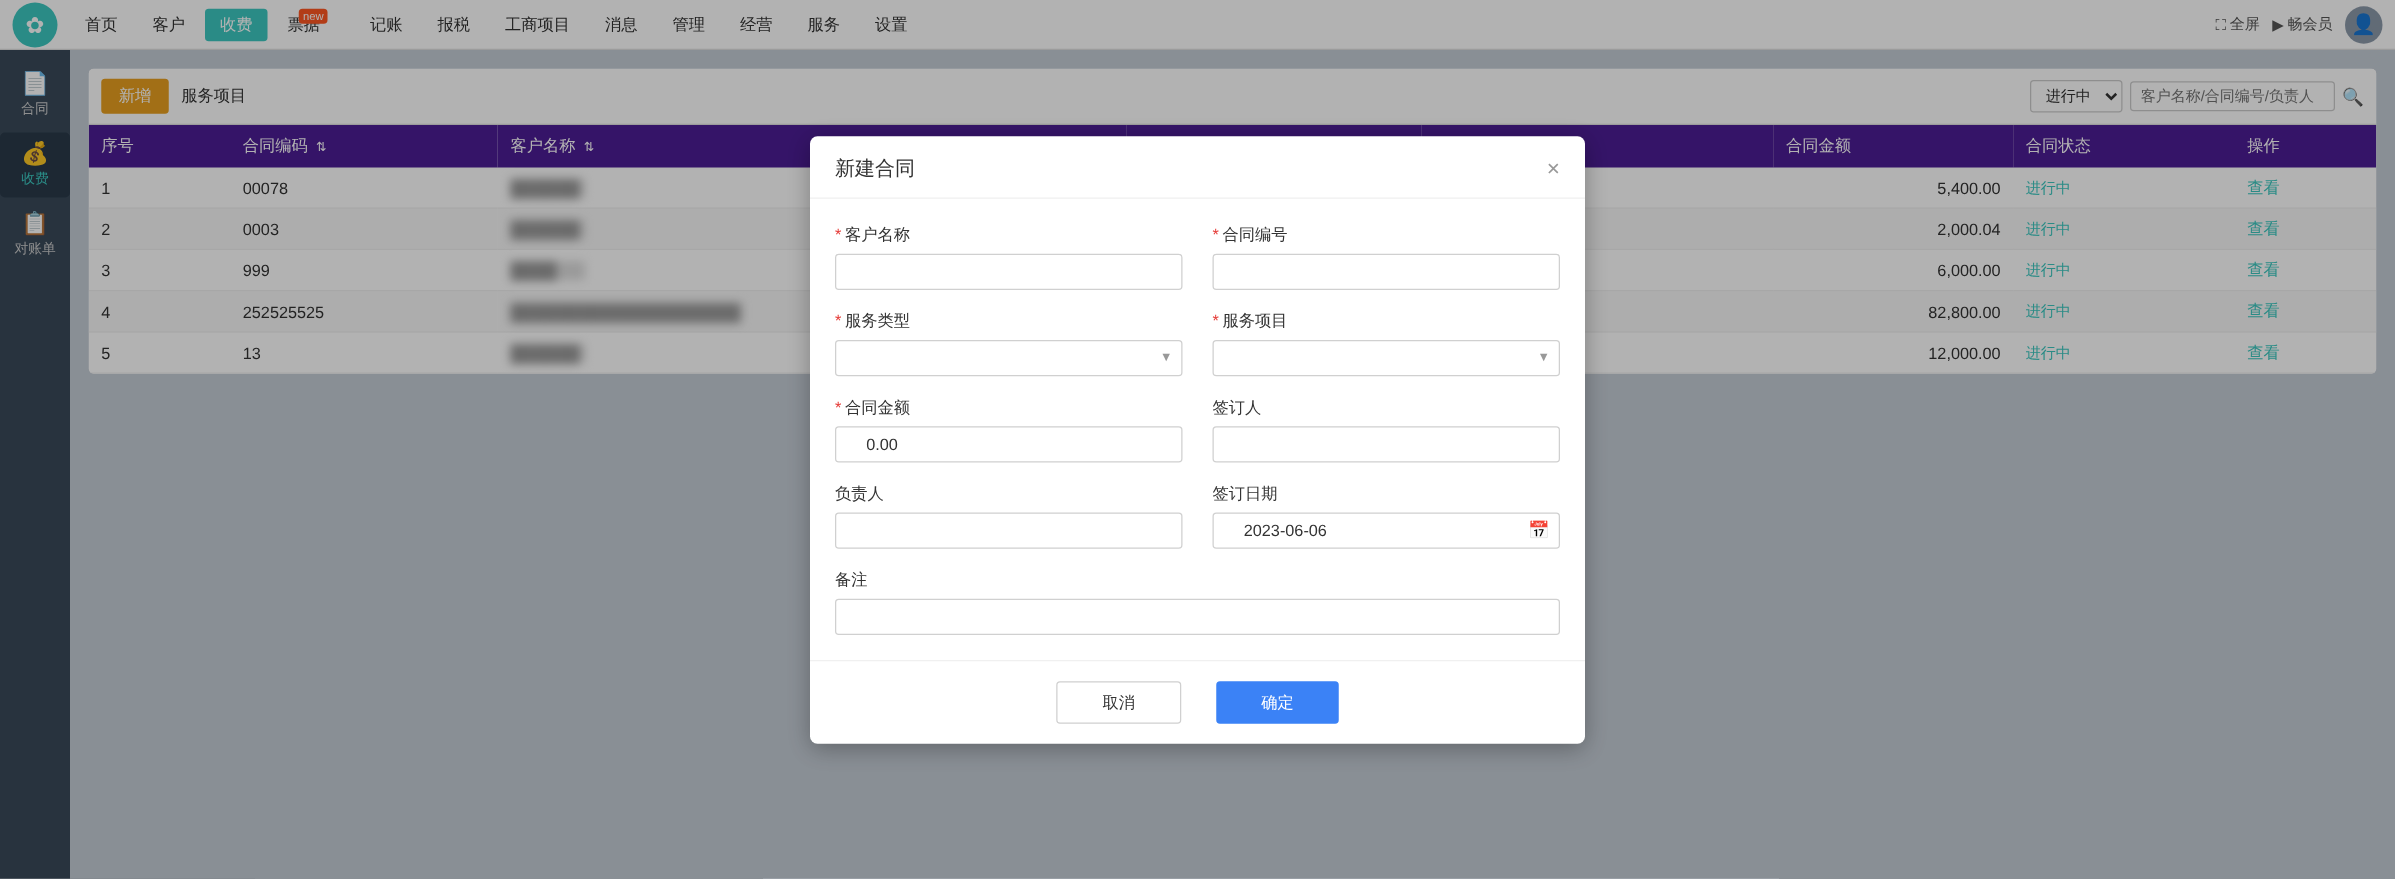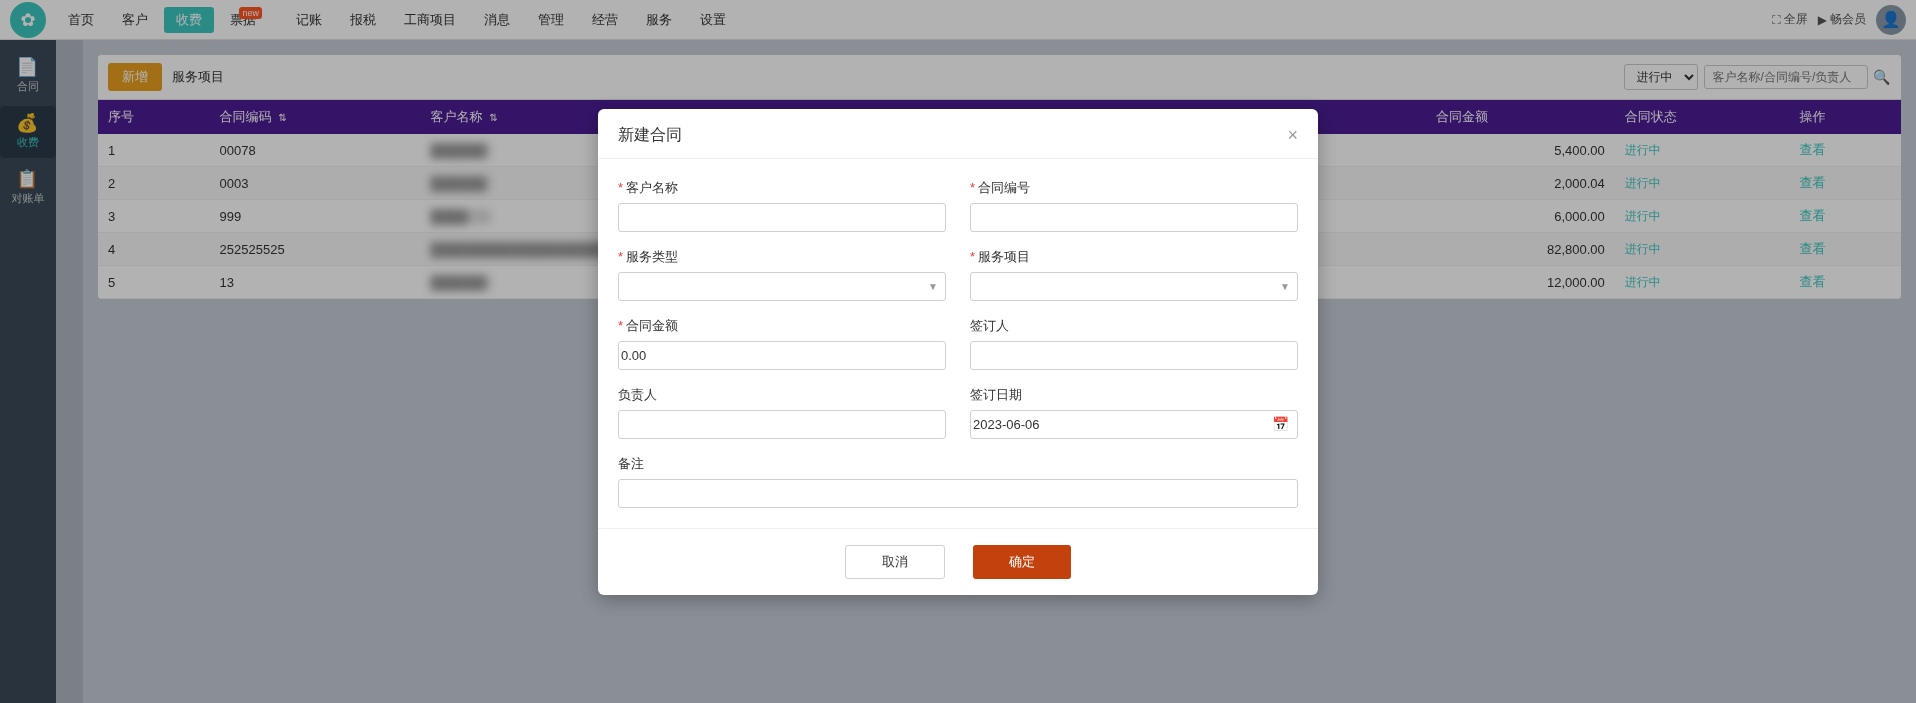--- a/index.html
+++ b/index.html
@@ -111,21 +111,20 @@
       line-height: 1;
     }
 
     
     .content-area {
       flex: 1;
       background: #c5cdd6;
       overflow: auto;
       padding: 15px;
       position: relative;
-      margin-left: 27px;
     }
 
     
     .table-section {
       background: white;
       border-radius: 4px;
       overflow: hidden;
     }
     .table-toolbar {
       display: flex;
@@ -226,21 +225,21 @@
       top: 0; left: 0; right: 0; bottom: 0;
       background: rgba(0,0,0,0.3);
       display: flex;
       align-items: center;
       justify-content: center;
       z-index: 1000;
     }
     .modal {
       background: white;
       border-radius: 6px;
-      width: 720px;
+      width: 620px;
       padding: 0;
       box-shadow: 0 4px 20px rgba(0,0,0,0.3);
       position: relative;
     }
     .modal-header {
       padding: 16px 20px 12px;
       border-bottom: 1px solid #f0f0f0;
       display: flex;
       align-items: center;
       justify-content: space-between;
@@ -277,21 +276,21 @@
       display: flex;
       align-items: center;
       gap: 3px;
     }
     .form-label .required {
       color: #e53935;
     }
     .form-input {
       border: 1px solid #d0d0d0;
       border-radius: 3px;
-      padding: 6px 2px;
+      padding: 6px 24px;
       font-size: 13px;
       color: #333;
       outline: none;
       width: 100%;
     }
     .form-select-wrapper {
       position: relative;
     }
     .form-select-wrapper::after {
       content: "▼";
@@ -337,21 +336,21 @@
     .btn-cancel {
       border: 1px solid #d0d0d0;
       background: white;
       color: #333;
       padding: 7px 36px;
       border-radius: 3px;
       cursor: pointer;
       font-size: 13px;
     }
     .btn-confirm {
-      background: #c2410c;
+      background: #3b82f6;
       color: white;
       border: none;
       padding: 7px 36px;
       border-radius: 3px;
       cursor: pointer;
       font-size: 13px;
     }
   </style>
 </head>
 <body>

